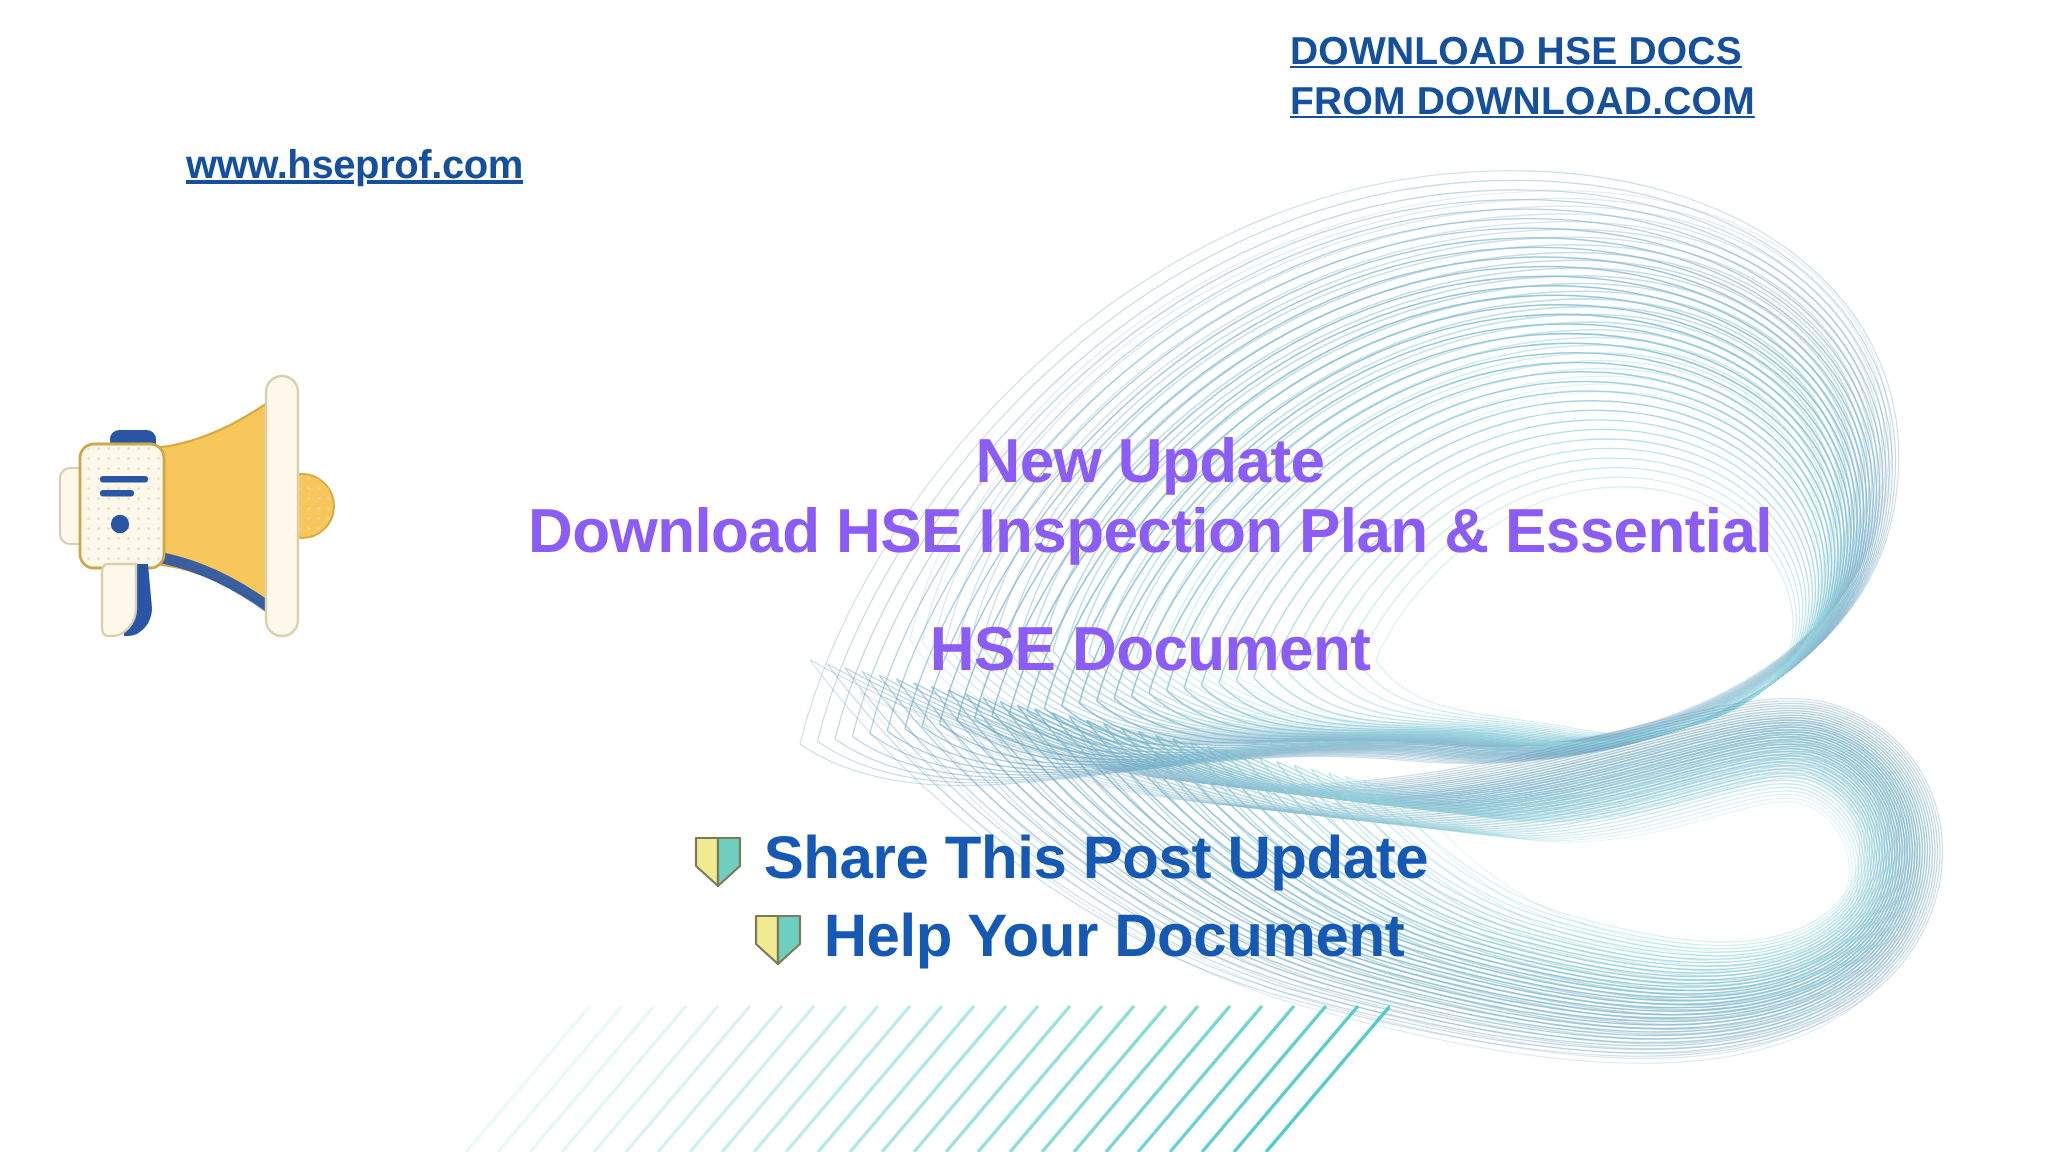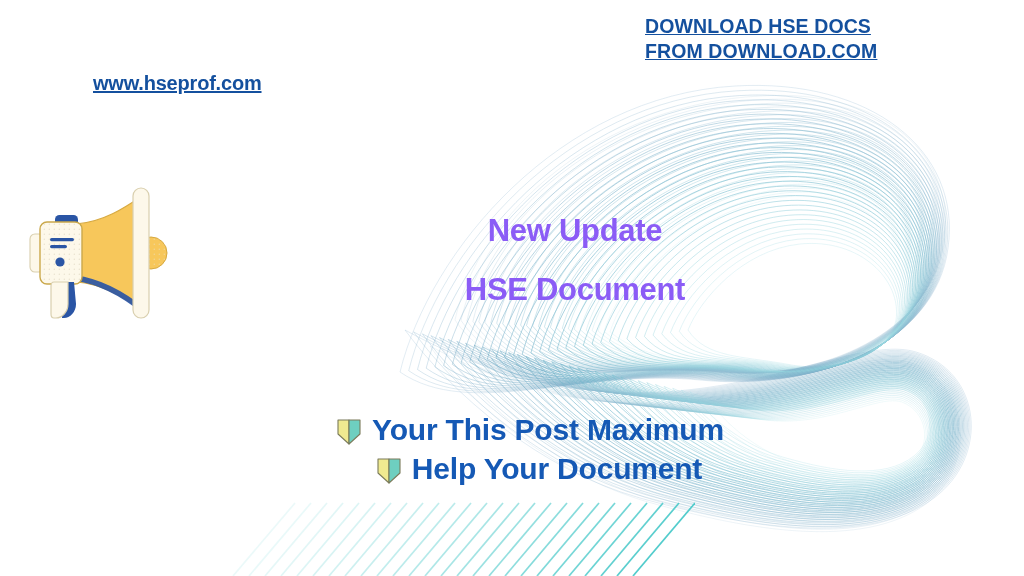--- a/index.html
+++ b/index.html
@@ -322,32 +322,33 @@
       <rect x="32" y="67" width="17" height="3.2" rx="1.6" fill="#2a55a5"></rect>
       <circle cx="42" cy="84" r="4.6" fill="#2a55a5"></circle>
 
       <path d="M44 104 L56 104 L58 126 C58 134, 52 140, 46 140 L44 140 Z" fill="#2a55a5"></path>
       <path d="M36 104 L50 104 L50 126 C50 134, 44 140, 38 140 L36 140 C34 140, 33 138, 33 136 L33 108 C33 106, 34 104, 36 104 Z" fill="#fdf8ea" stroke="#d9cfae" stroke-width="1.2"></path>
     </svg>
   </div>
 
   <div class="headline">
     <span class="hl-1">New Update</span>
+    <span class="hl-2">Download HSE Inspection Plan &amp;  Essential</span>
     <span class="hl-3">HSE Document</span>
   </div>
 
   <div class="share-block">
     <div class="share-line first">
       <span class="badge-icon">
         <svg width="26" height="28" viewBox="0 0 26 28" aria-hidden="true">
           <path d="M2 2 L13 2 L13 26 L2 16 Z" fill="#f0ea90" stroke="#7b7b5a" stroke-width="1.1" stroke-linejoin="round"></path>
           <path d="M13 2 L24 2 L24 16 L13 26 Z" fill="#6ecfc0" stroke="#7b7b5a" stroke-width="1.1" stroke-linejoin="round"></path>
         </svg>
       </span>
-      <span>Your This Post Maximum</span>
+      <span>Share This Post Update</span>
     </div>
     <div class="share-line second">
       <span class="badge-icon">
         <svg width="26" height="28" viewBox="0 0 26 28" aria-hidden="true">
           <path d="M2 2 L13 2 L13 26 L2 16 Z" fill="#f0ea90" stroke="#7b7b5a" stroke-width="1.1" stroke-linejoin="round"></path>
           <path d="M13 2 L24 2 L24 16 L13 26 Z" fill="#6ecfc0" stroke="#7b7b5a" stroke-width="1.1" stroke-linejoin="round"></path>
         </svg>
       </span>
       <span>Help Your Document</span>
     </div>

